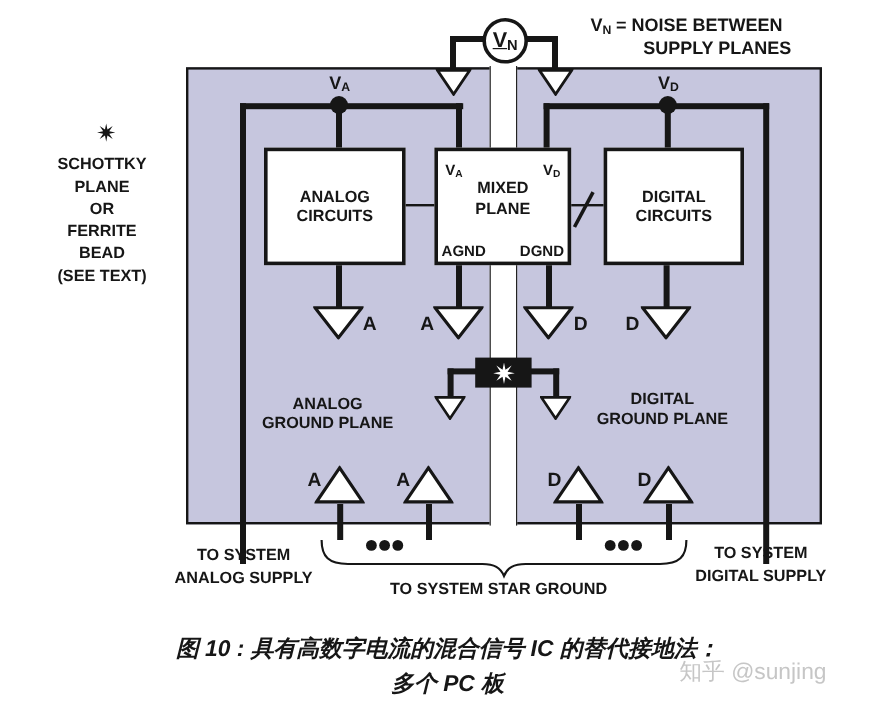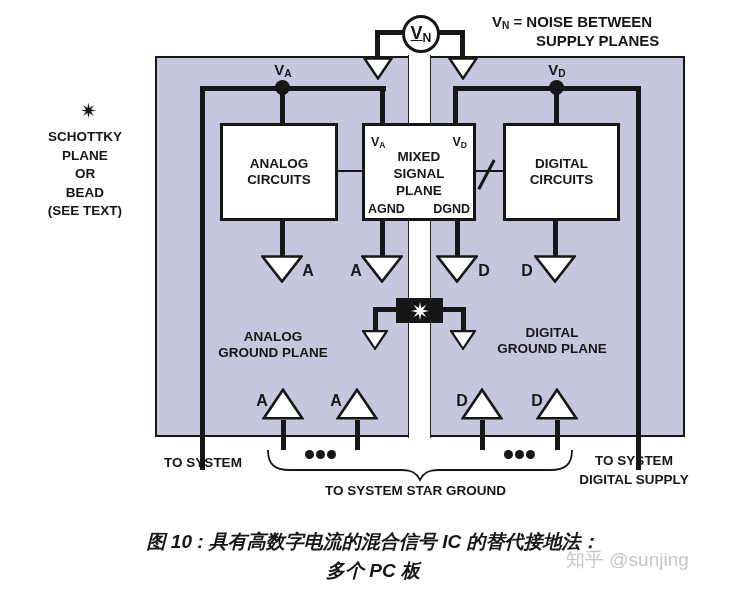--- a/index.html
+++ b/index.html
@@ -106,21 +106,20 @@
       <div>ANALOG</div>
       <div>CIRCUITS</div>
     </div>
 </div>
 
 <div class="mixedbox">
   <div class="pin" style="left:6px;top:9px;"><span>V</span><sub>A</sub></div>
   <div class="pin" style="right:6px;top:9px;"><span>V</span><sub>D</sub></div>
   <div class="mixname">
     <div>MIXED</div>
-    <div>SIGNAL</div>
     <div>PLANE</div>
   </div>
   <div class="pin" style="left:3px;bottom:2px;">AGND</div>
   <div class="pin" style="right:3px;bottom:2px;">DGND</div>
 </div>
 
 <div class="cbox" style="left:503px;top:123px;width:117px;height:98px;">
   <div>
       <div>DIGITAL</div>
       <div>CIRCUITS</div>
@@ -190,34 +189,36 @@
 <div class="mdot" style="left:504px;top:450px"></div>
 <div class="mdot" style="left:515px;top:450px"></div>
 <div class="mdot" style="left:526px;top:450px"></div>
 
 <svg class="abs" style="left:262px;top:444px;z-index:4" width="318" height="40">
   <path d="M 6,6 C 6,20 12,26 28,26 L 140,26 C 150,26 155,29 158,36 C 161,29 166,26 176,26 L 288,26 C 304,26 310,20 310,6" fill="none" stroke="#161616" stroke-width="1.8"></path>
 </svg>
 
 <div class="lbl" style="left:128px;top:453px;width:150px;font-size:13.5px;line-height:19px;z-index:6;">
   <div>TO SYSTEM</div>
+    <div>ANALOG SUPPLY</div>
 </div>
 <div class="lbl" style="left:308px;top:483px;width:215px;font-size:13.5px;z-index:6;">TO SYSTEM STAR GROUND</div>
 <div class="lbl" style="left:559px;top:451px;width:150px;font-size:13.5px;line-height:19px;z-index:6;">
   <div>TO SYSTEM</div>
     <div>DIGITAL SUPPLY</div>
 </div>
 
 <svg class="abs" style="left:80px;top:102px;z-index:5" width="17" height="17">
   <polygon points="16.15,8.5 11.02,9.54 13.91,13.91 9.54,11.02 8.5,16.15 7.46,11.02 3.09,13.91 5.98,9.54 0.85,8.5 5.98,7.46 3.09,3.09 7.46,5.98 8.5,0.85 9.54,5.98 13.91,3.09 11.02,7.46" fill="#161616"></polygon>
 </svg>
 <div class="lbl" style="left:5px;top:128px;width:160px;font-size:13.5px;line-height:18.6px;">
   <div>SCHOTTKY</div>
   <div>PLANE</div>
   <div>OR</div>
+  <div>FERRITE</div>
   <div>BEAD</div>
   <div>(SEE TEXT)</div>
 </div>
 
 <div class="caption">
   <div>图 10 : 具有高数字电流的混合信号 IC 的替代接地法：</div>
   <div>多个 PC 板</div>
 </div>
 
 </body></html>

